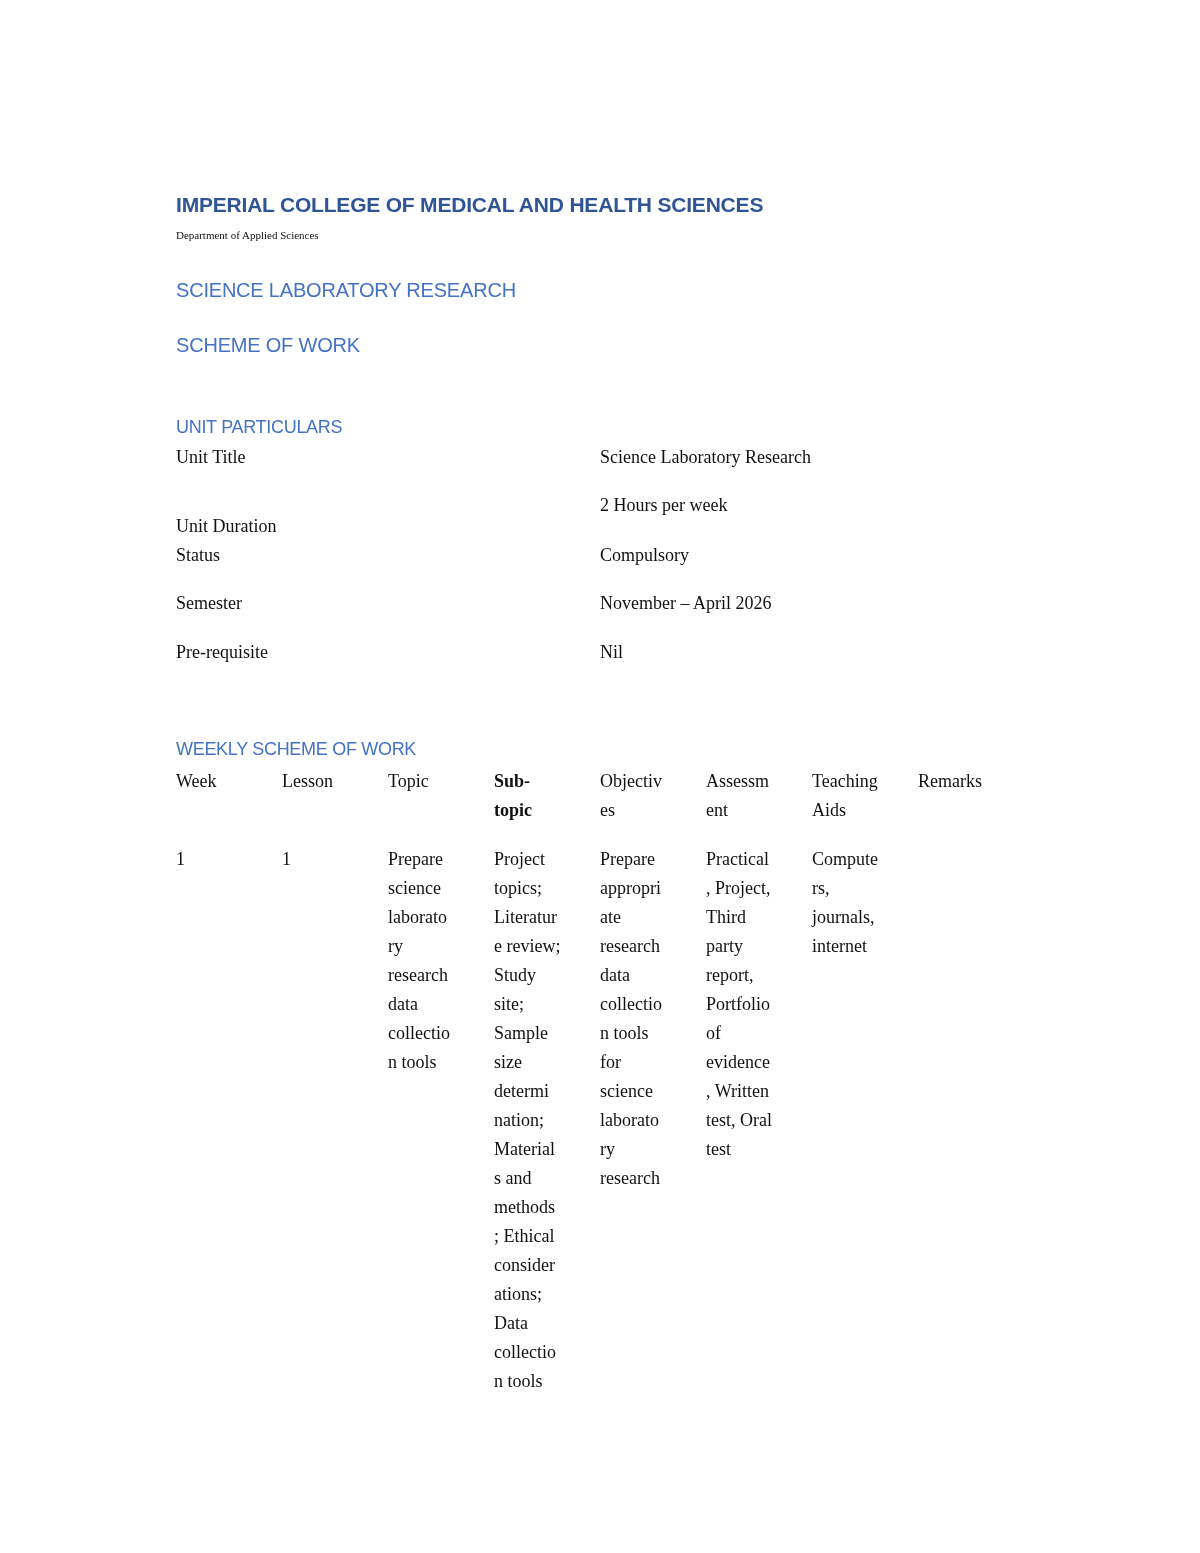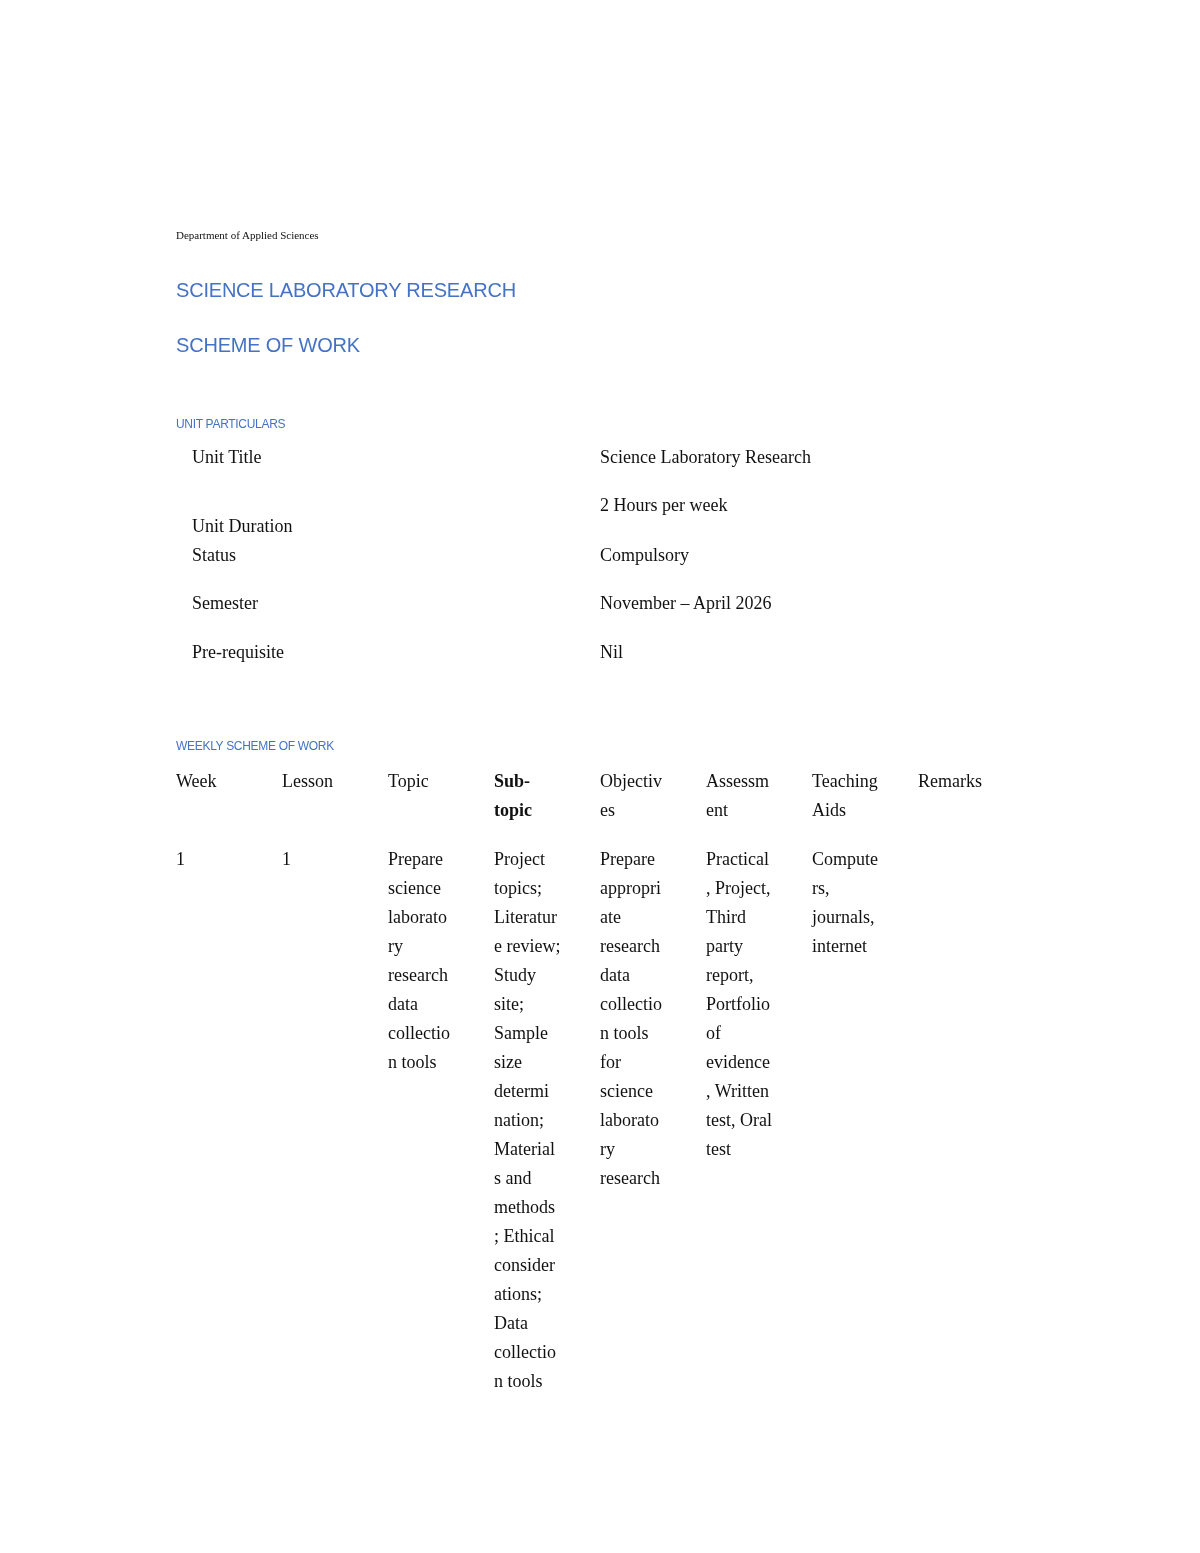--- a/index.html
+++ b/index.html
@@ -1,32 +1,33 @@
 <!DOCTYPE html>
 <html><head>
   <meta charset="utf-8">
   <style>
     html, body { margin: 0; padding: 0; background: #ffffff; }
     body { width: 1200px; height: 1553px; position: relative; overflow: hidden; font-family: "DejaVu Serif", serif; color: #111; }
     .page { position: absolute; left: 0; top: 0; width: 1200px; height: 1553px; }
     .h-title { position: absolute; left: 176px; top: 193px; font-family: "Liberation Sans", sans-serif; font-size: 21px; font-weight: bold; color: #2f5597; letter-spacing: -0.2px; white-space: nowrap; }
     .dept { position: absolute; left: 176px; top: 229px; font-size: 11px; color: #111; white-space: nowrap; font-family: "Liberation Serif", serif; }
     .h-sub { position: absolute; left: 176px; font-family: "Liberation Sans", sans-serif; font-size: 20px; color: #4472c4; white-space: nowrap; letter-spacing: -0.2px; }
-    .h-section { position: absolute; left: 176px; font-family: "Liberation Sans", sans-serif; font-size: 12px; color: #4472c4; white-space: nowrap; letter-spacing: -0.3px; }
+    .h-section { position: absolute; left: 176px; font-family: "Liberation Sans", sans-serif; font-size: 18px; color: #4472c4; white-space: nowrap; letter-spacing: -0.3px; }
     .serif { font-family: "Liberation Serif", serif; font-size: 18px; color: #111; }
-    .kv-label { position: absolute; left: 176px; white-space: nowrap; margin-left: 16px; }
+    .kv-label { position: absolute; left: 176px; white-space: nowrap; }
     .kv-value { position: absolute; left: 600px; white-space: nowrap; }
     .col { position: absolute; line-height: 29px; }
     .col span { display: block; white-space: nowrap; }
   </style>
 </head>
 <body>
 
 <div class="page">
 
+  <div class="h-title">IMPERIAL COLLEGE OF MEDICAL AND HEALTH SCIENCES</div>
   <div class="dept">Department of Applied Sciences</div>
   <div class="h-sub" style="top:279px;">SCIENCE LABORATORY RESEARCH</div>
   <div class="h-sub" style="top:334px;">SCHEME OF WORK</div>
 
   <div class="h-section" style="top:417px;">UNIT PARTICULARS</div>
 
   <div>
     <div class="serif kv-label" style="top:447px;">Unit Title</div>
     <div class="serif kv-value" style="top:447px;">Science Laboratory Research</div>
 

